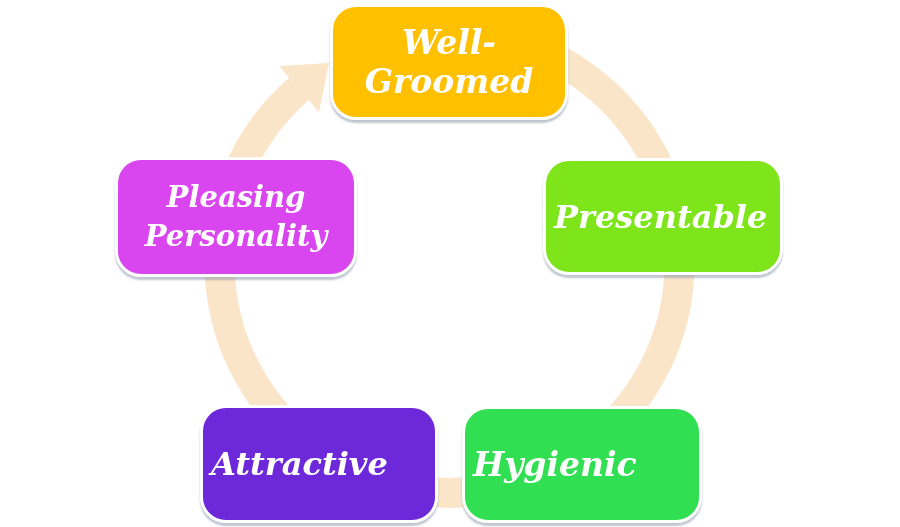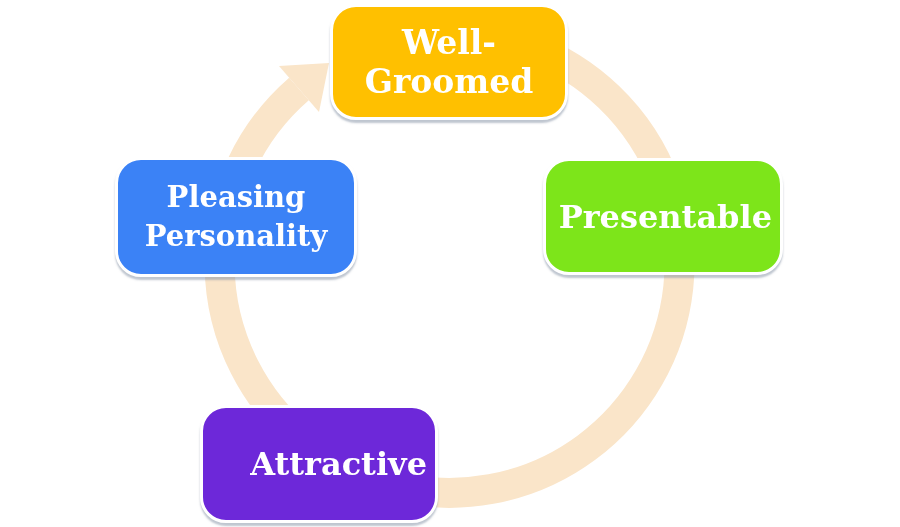--- a/index.html
+++ b/index.html
@@ -3,24 +3,24 @@
 <meta charset="utf-8">
 <style>
   html,body{margin:0;padding:0;background:#fff;}
   .stage{
     position:relative;width:900px;height:527px;background:#fff;overflow:hidden;
     font-family:"DejaVu Serif","Liberation Serif",serif;
   }
   .ring{position:absolute;left:0;top:0;width:900px;height:527px;}
   .node{
     position:absolute;box-sizing:border-box;
-    display:flex;align-items:center;justify-content:flex-end;
+    display:flex;align-items:center;justify-content:flex-start;
     border:3px solid #ffffff;border-radius:26px;
     box-shadow:0 3px 2px rgba(128,142,162,0.5);
-    color:#ffffff;font-weight:700;text-align:center;
+    color:#ffffff;font-weight:700;text-align:center;font-style:italic;
   }
   .node-label{padding:0 8px;display:block;}
   .pos-top         {left:330px;top:4px;  width:238px;height:116px;font-size:33px;}
   .pos-right       {left:543px;top:158px;width:240px;height:117px;font-size:32px;}
   .pos-bottom-right{left:462px;top:406px;width:240px;height:117px;font-size:33px;}
   .pos-bottom-left {left:200px;top:405px;width:238px;height:118px;font-size:32px;}
   .pos-left        {left:115px;top:157px;width:242px;height:120px;font-size:29px;line-height:1.35;}
 </style>
 </head>
 <body>
@@ -33,22 +33,25 @@
   </svg>
 
   <div class="node pos-top" style="background: rgb(255, 192, 0);">
     <span class="node-label" style="color: rgb(255, 255, 255);">Well-Groomed</span>
   </div>
 
   <div class="node pos-right" style="background: rgb(125, 229, 26);">
     <span class="node-label" style="color: rgb(255, 255, 255);">Presentable</span>
   </div>
 
+  <div class="node pos-bottom-right" style="background: rgb(48, 224, 82);">
+    <span class="node-label" style="color: rgb(255, 255, 255);">Hygienic</span>
+  </div>
 
   <div class="node pos-bottom-left" style="background: #6d28d9;">
     <span class="node-label" style="color: rgb(255, 255, 255);">Attractive</span>
   </div>
 
-  <div class="node pos-left" style="background: #3b82f6;">
+  <div class="node pos-left" style="background: #d946ef;">
     <span class="node-label" style="color: rgb(255, 255, 255);">Pleasing Personality</span>
   </div>
 
 </div>
 
 </body></html>

